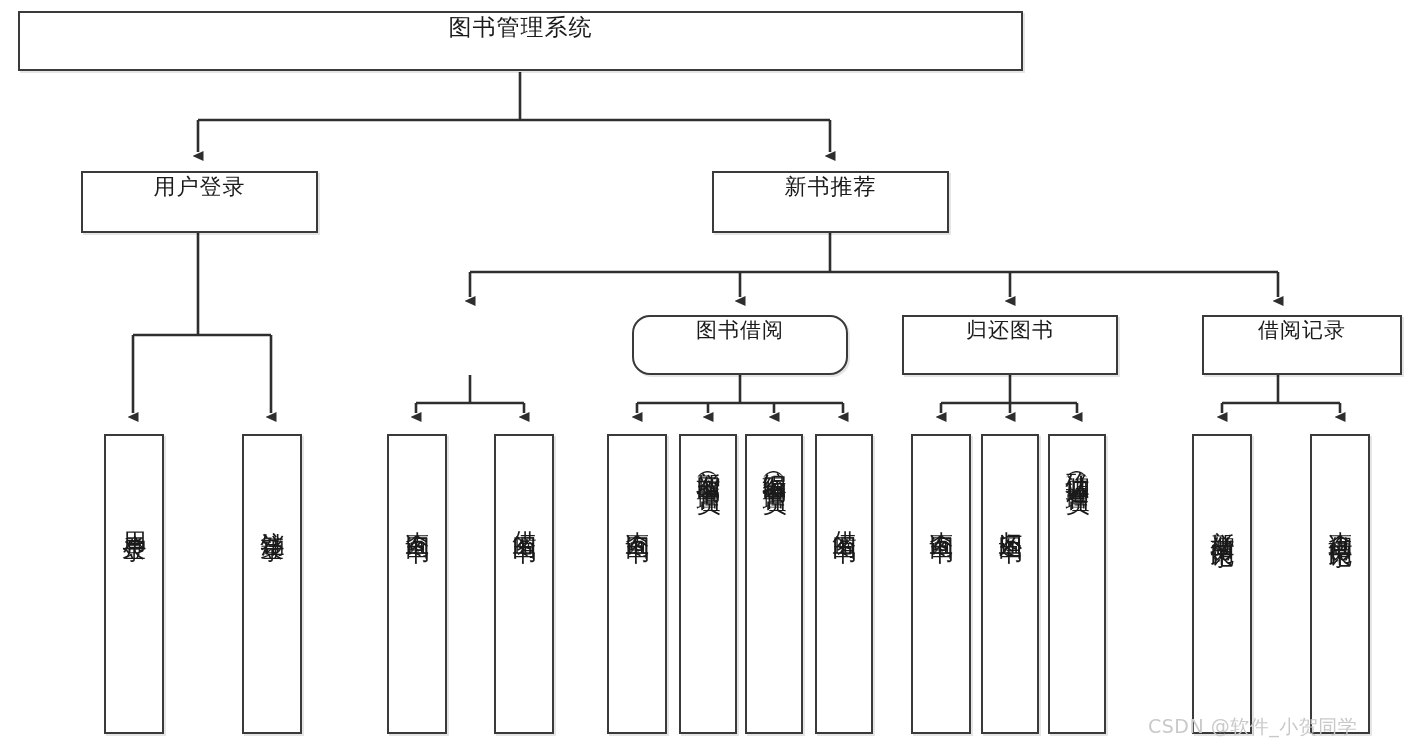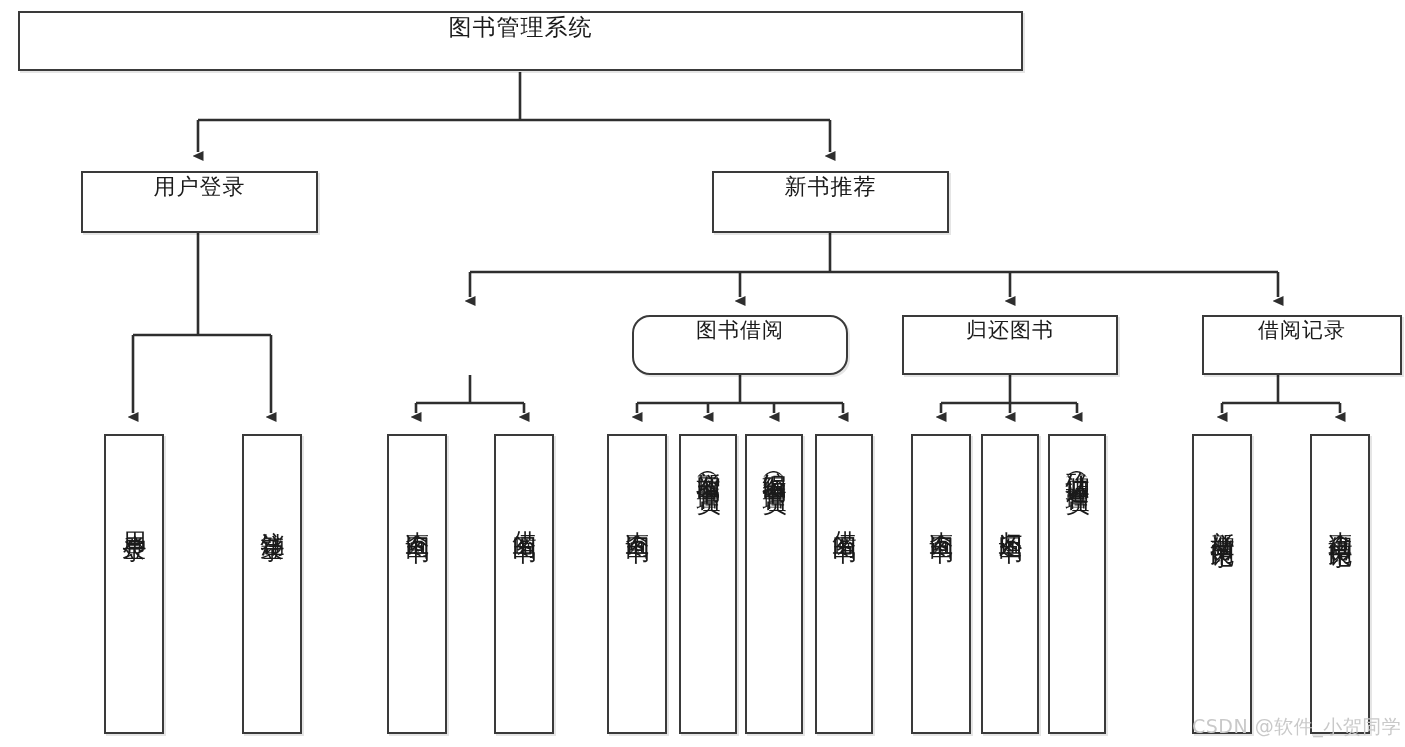--- a/index.html
+++ b/index.html
@@ -54,21 +54,21 @@
     letter-spacing:3px;
     white-space:normal;
     max-height:270px;
     text-align:center;
   }
   .node.leaf.center .lbl{
     margin-top:60px;
   }
   .watermark{
     position:absolute;
-    left:1192px;
+    left:1148px;
     top:714px;
     font-size:19px;
     color:#c9c9c9;
     white-space:nowrap;
     z-index:5;
     letter-spacing:0.5px;
   }
 </style>
 </head>
 <body>

